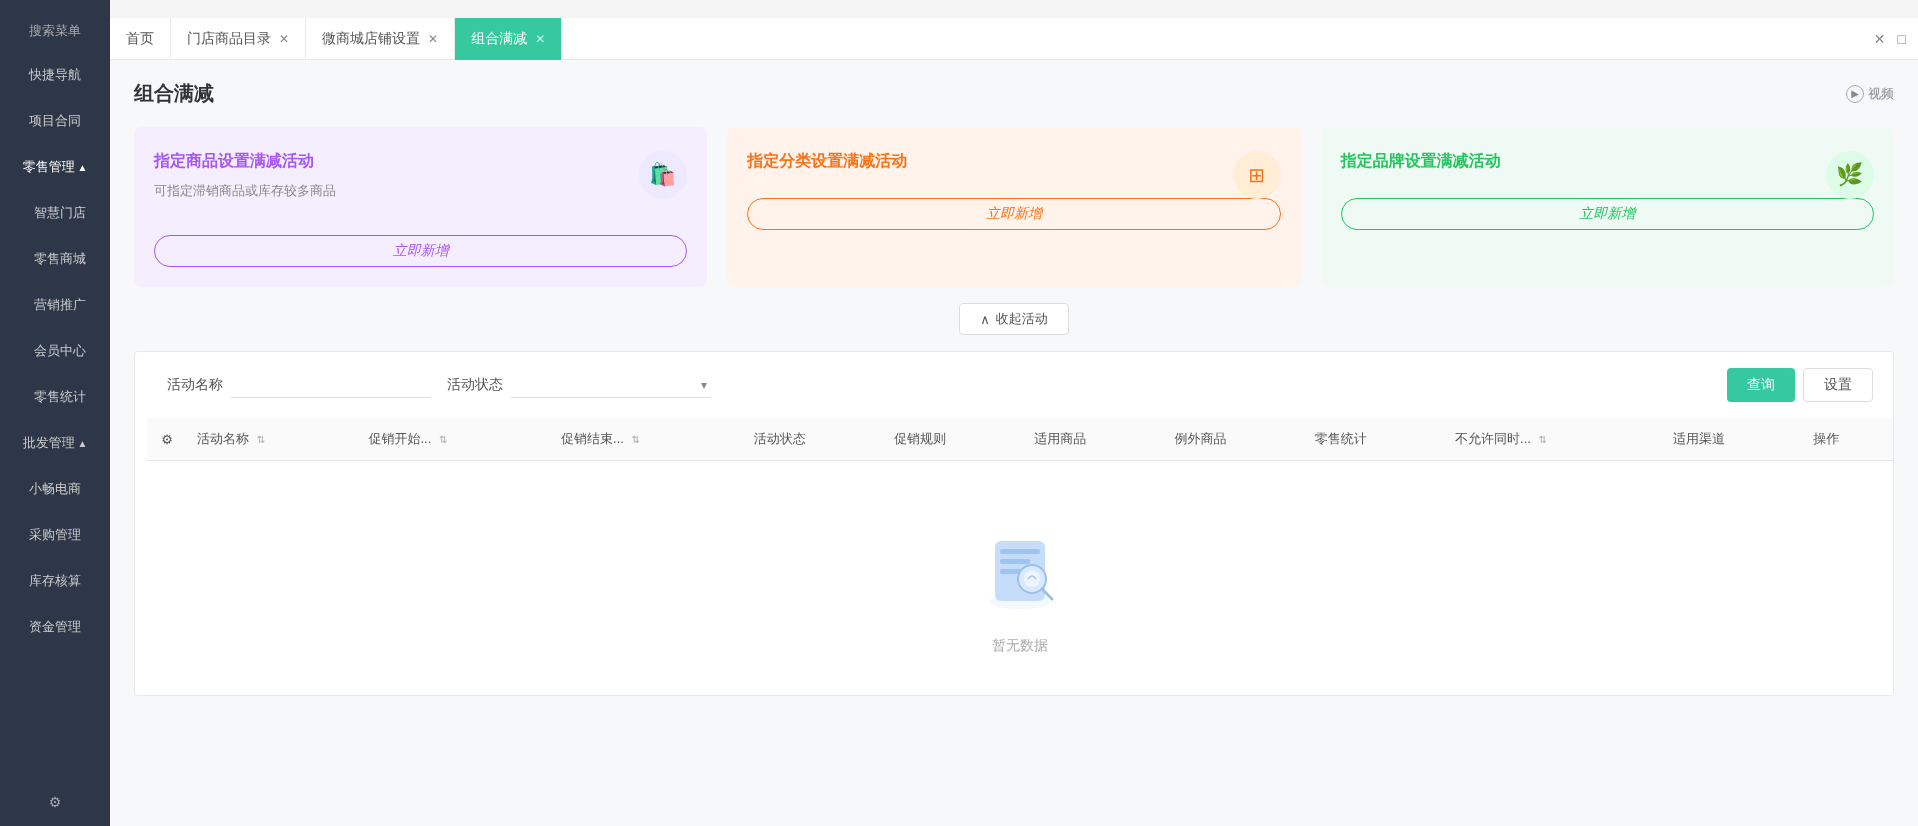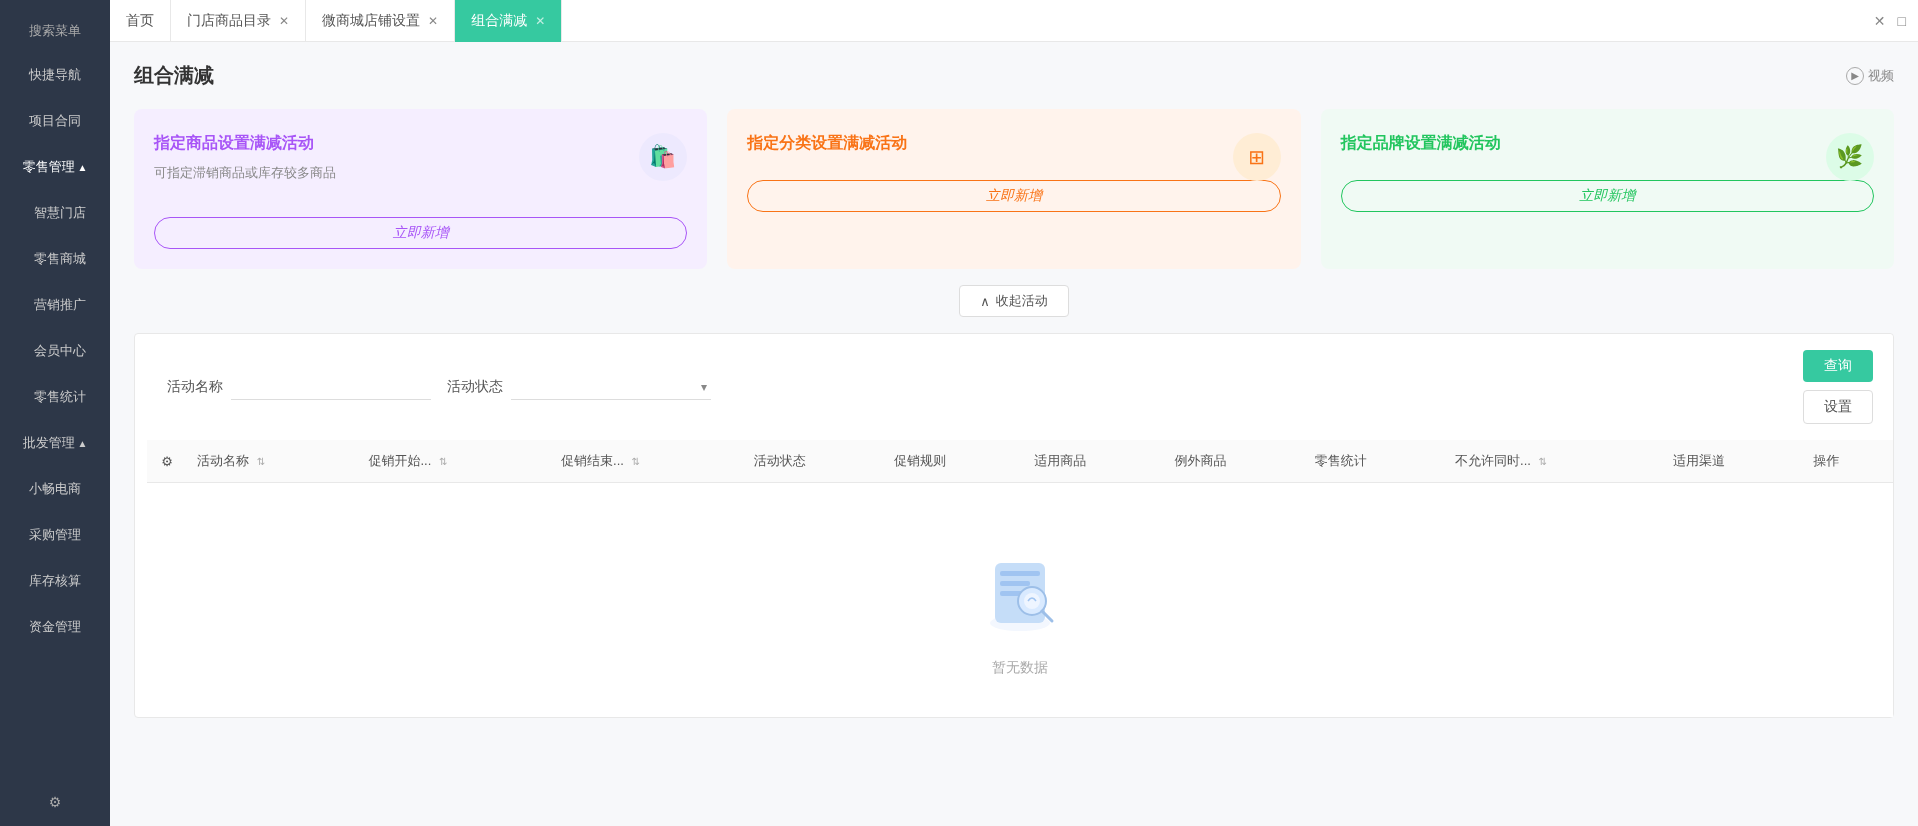--- a/index.html
+++ b/index.html
@@ -49,20 +49,21 @@
       cursor: pointer;
     }
 
     
     .main {
       flex: 1;
       display: flex;
       flex-direction: column;
       background: #fff;
       overflow: hidden;
+      margin-top: 18px;
     }
 
     
     .tab-bar {
       display: flex;
       align-items: center;
       background: #fff;
       border-bottom: 1px solid #e8e8e8;
       padding: 0;
       height: 42px;
@@ -261,21 +262,20 @@
       top: 50%;
       transform: translateY(-50%);
       color: #888;
       pointer-events: none;
       font-size: 12px;
     }
     .search-actions {
       margin-left: auto;
       display: flex;
       gap: 8px;
-      flex-direction: column;
     }
     .btn-primary {
       background: #36c9a0;
       color: #fff;
       border: none;
       border-radius: 4px;
       padding: 7px 20px;
       font-size: 14px;
       cursor: pointer;
     }

